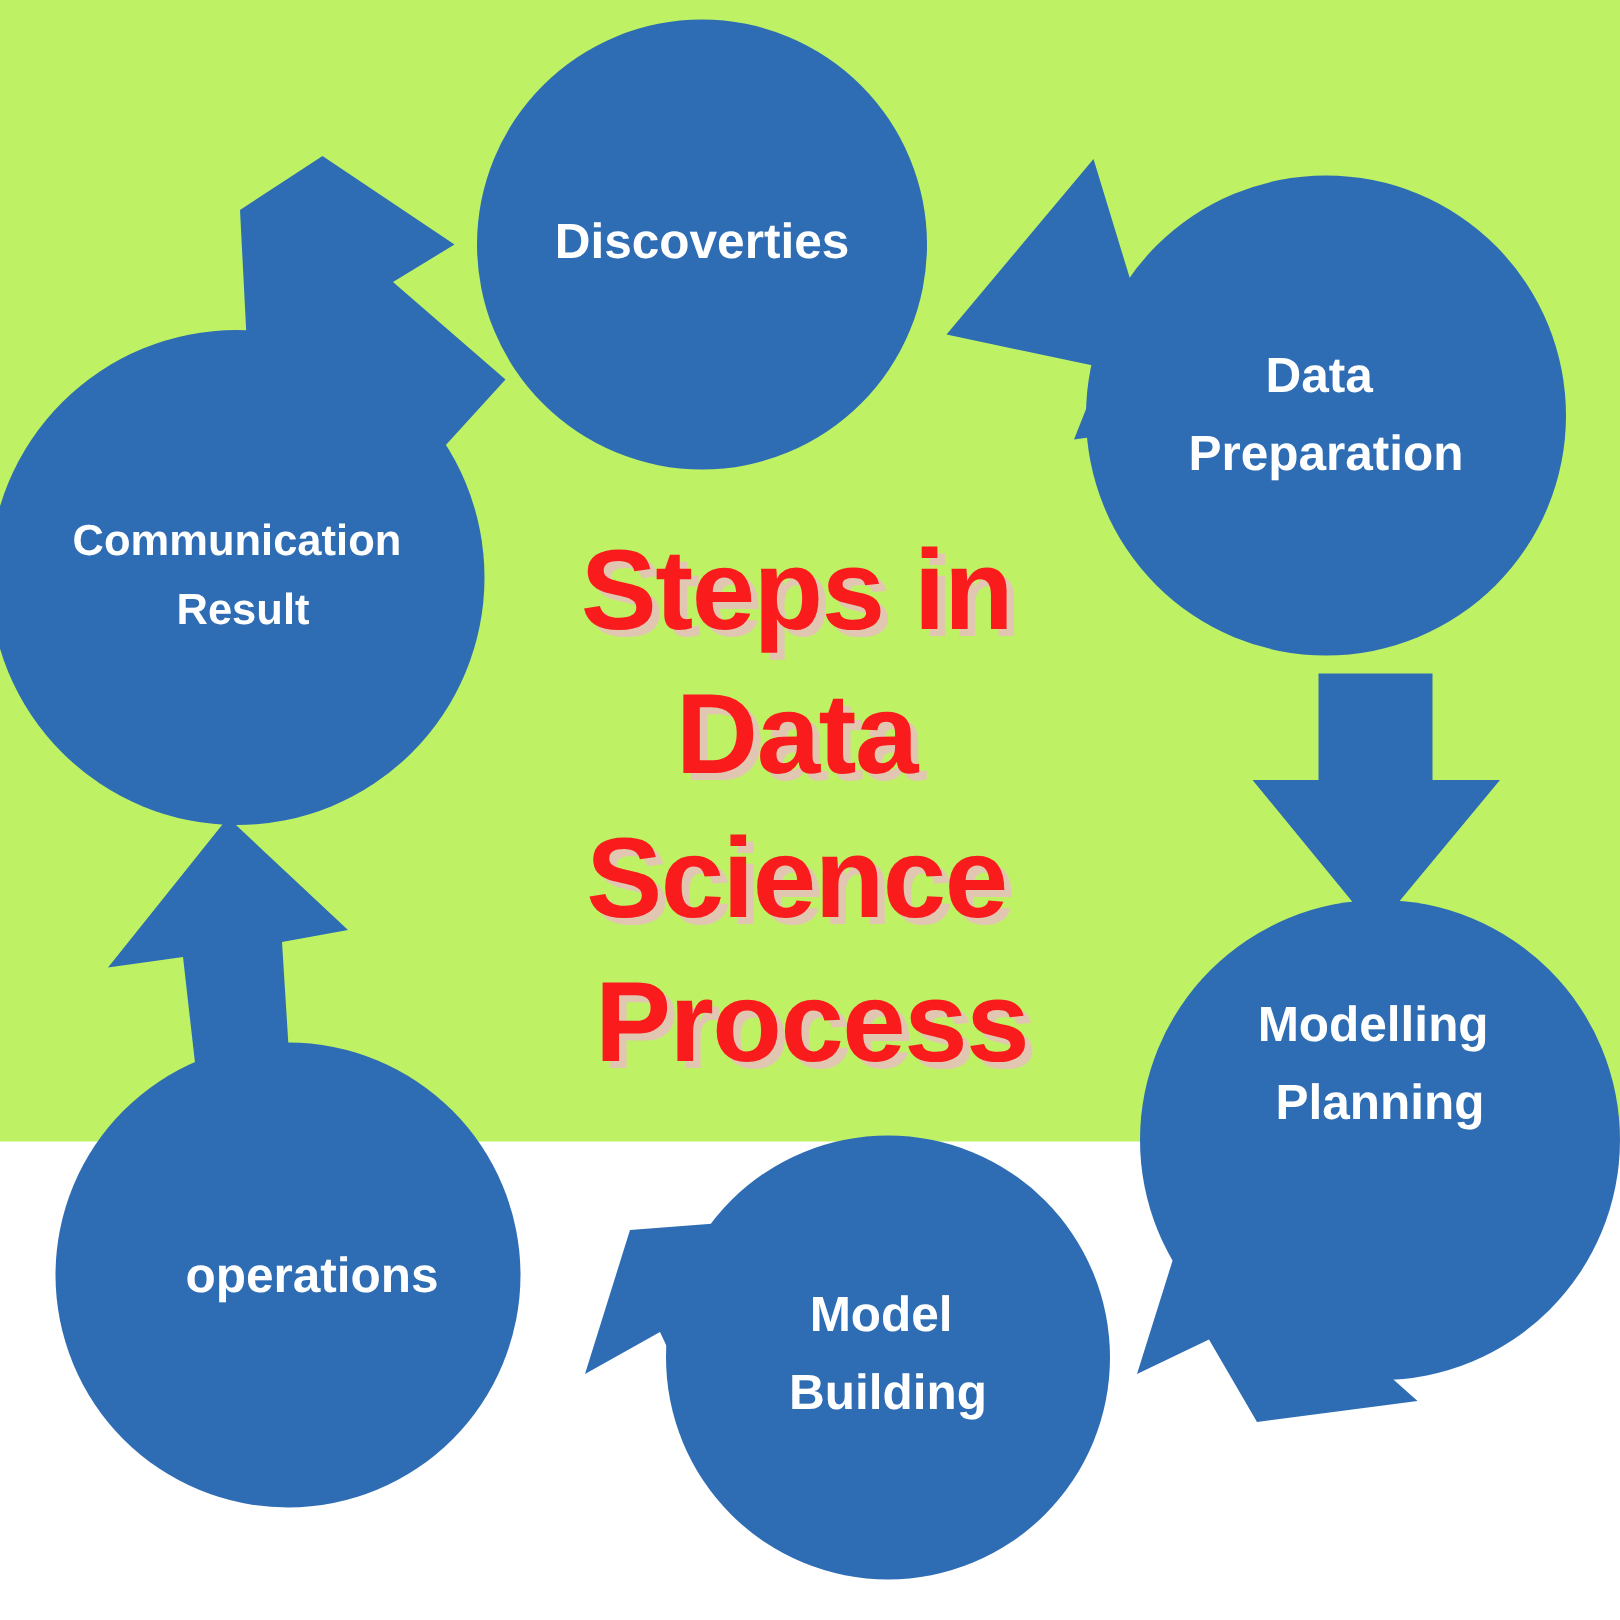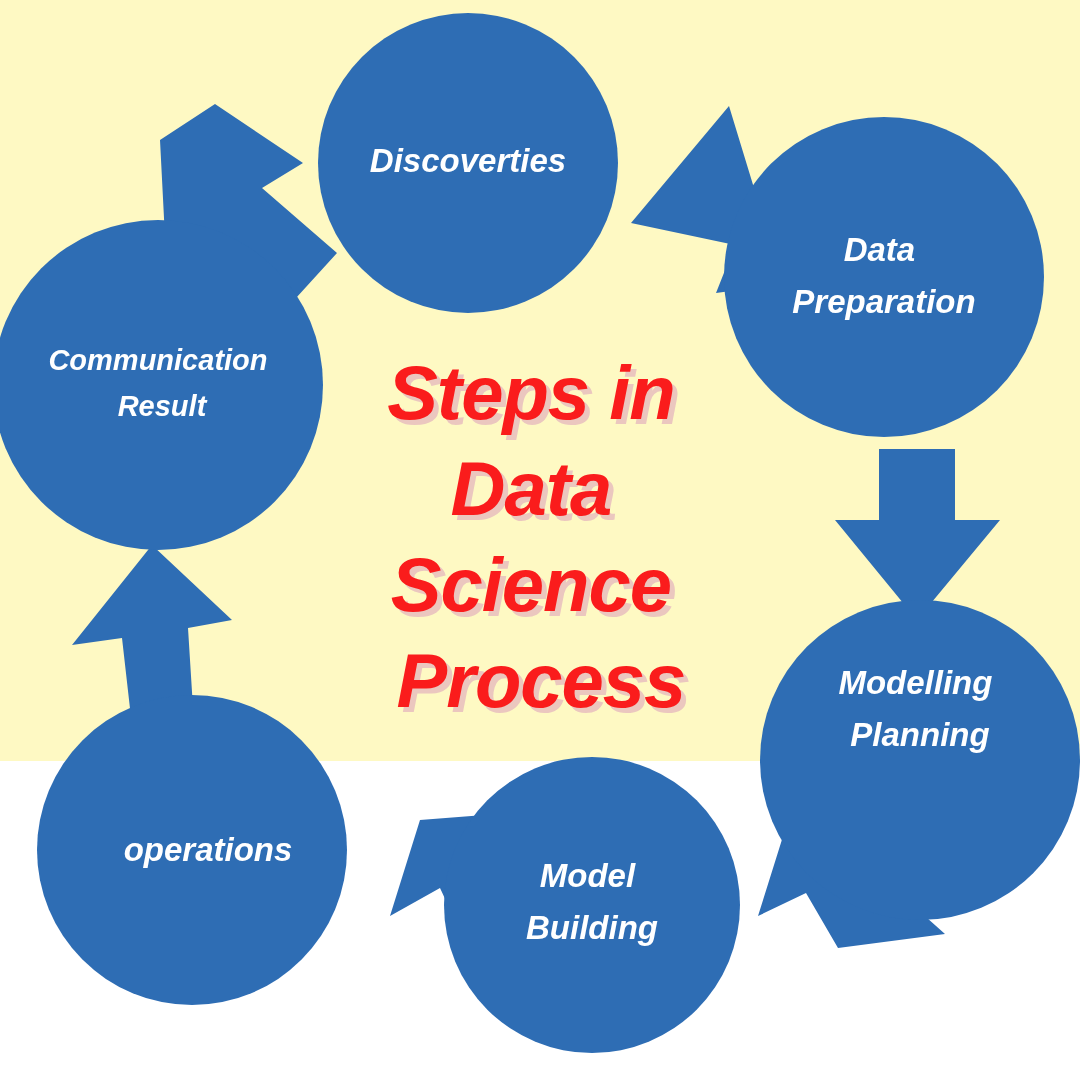--- a/index.html
+++ b/index.html
@@ -10,22 +10,21 @@
   body {
     width: 1080px;
     height: 1080px;
     overflow: hidden;
     font-family: "Liberation Sans", sans-serif;
   }
   #stage {
     position: relative;
     width: 1080px;
     height: 761px;
-    background: #fef9c3;
-    font-style: italic;
+    background: #bef264;
   }
   #diagram {
     position: absolute;
     inset: 0;
     display: block;
   }
   .node-label {
     font-family: "Liberation Sans", sans-serif;
     font-weight: bold;
     fill: #ffffff;

